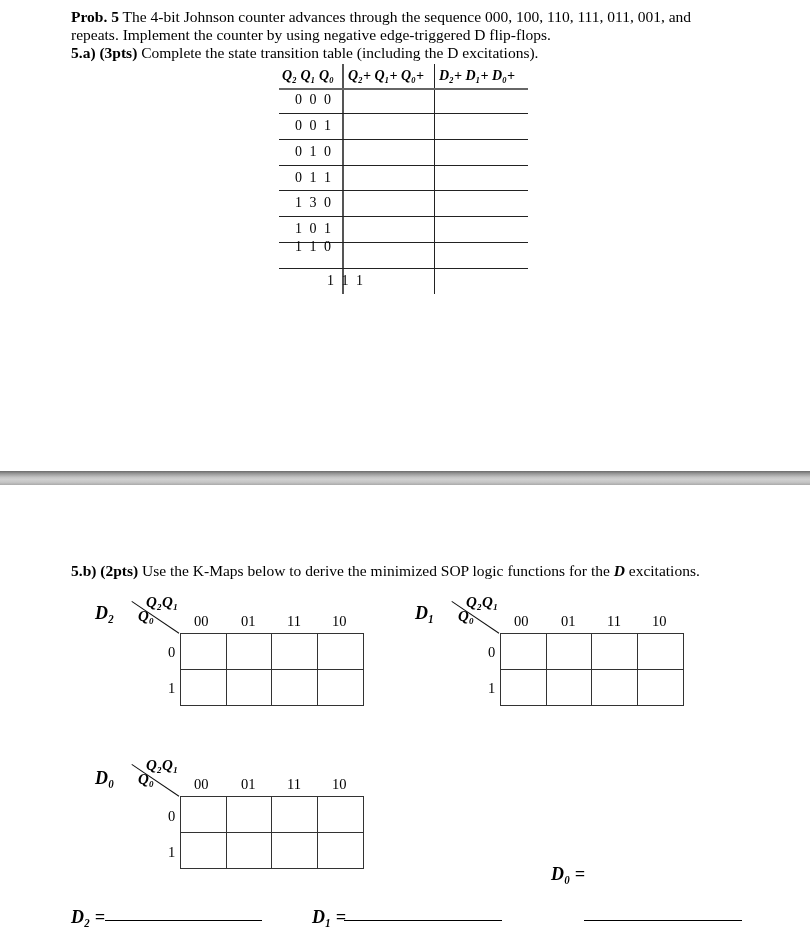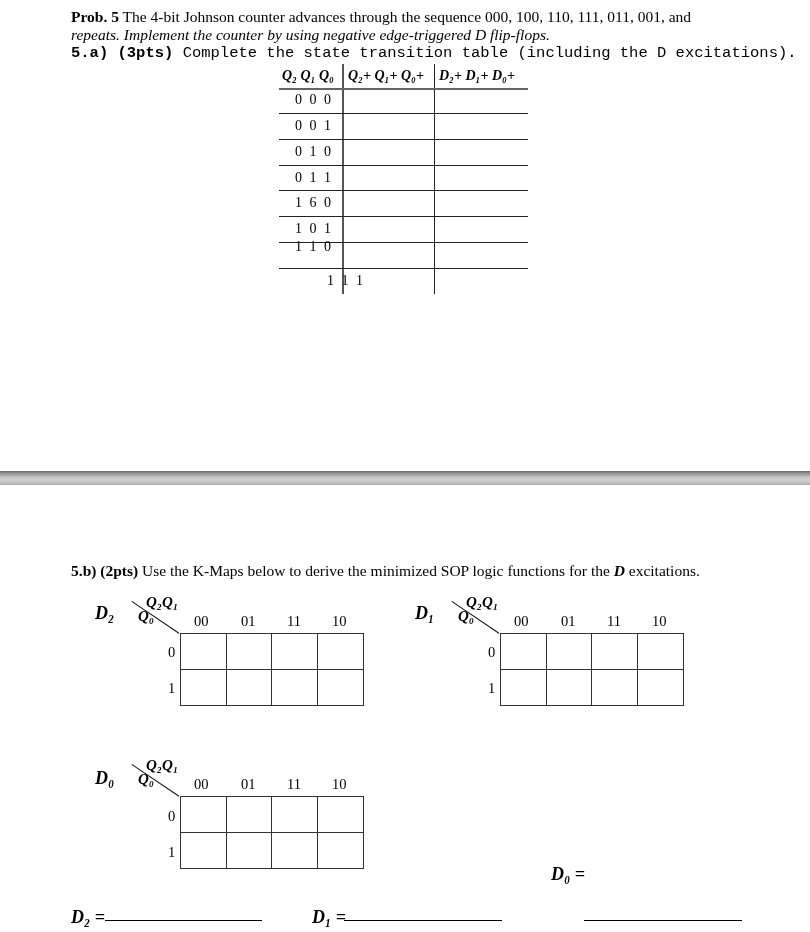--- a/index.html
+++ b/index.html
@@ -23,22 +23,22 @@
   .sep { position:absolute; left:0; width:810px; top:471px; height:14px;
          background:linear-gradient(to bottom,#6b6b6b 0%,#9a9a9a 20%,#c4c4c4 45%,#cfcfcf 60%,#c6c6c6 80%,#a9a9a9 100%); }
   .ans-line { position:absolute; height:1px; background:#000; }
 </style>
 </head>
 <body>
 
 <div class="abs para" style="left:71px;top:8px;">
   <b>Prob. 5</b><span> The 4-bit Johnson counter advances through the sequence 000, 100, 110, 111, 011, 001, and</span>
 </div>
-<div class="abs para" style="left:71px;top:26px;font-style:italic;">repeats. Implement the counter by using negative edge-triggered D flip-flops.</div>
-<div class="abs para" style="left:71px;top:44px;font-family:Liberation Mono, monospace;">
+<div class="abs para" style="left:71px;top:26px;">repeats. Implement the counter by using negative edge-triggered D flip-flops.</div>
+<div class="abs para" style="left:71px;top:44px;">
   <b>5.a) (3pts)</b><span> Complete the state transition table (including the D excitations).</span>
 </div>
 
 <div>
   <div class="abs tbl-head" style="left:282px;top:68px;">Q₂ Q₁ Q₀</div>
   <div class="abs tbl-head" style="left:348px;top:68px;">Q₂+ Q₁+ Q₀+</div>
   <div class="abs tbl-head" style="left:439px;top:68px;">D₂+ D₁+ D₀+</div>
 
   <div class="vline" style="left:342px;top:64px;height:230px;"></div>
   <div class="vline" style="left:434px;top:64px;height:230px;width:1px;background:#222;"></div>
@@ -49,21 +49,21 @@
   <div class="hline" style="left:279px;width:249px;top:165px;"></div>
   <div class="hline" style="left:279px;width:249px;top:190px;"></div>
   <div class="hline" style="left:279px;width:249px;top:216px;"></div>
   <div class="hline" style="left:279px;width:249px;top:242px;"></div>
   <div class="hline" style="left:279px;width:249px;top:268px;"></div>
 
   <div class="abs tbl-cell" style="left:295px;top:92px;">0 0 0</div>
   <div class="abs tbl-cell" style="left:295px;top:118px;">0 0 1</div>
   <div class="abs tbl-cell" style="left:295px;top:144px;">0 1 0</div>
   <div class="abs tbl-cell" style="left:295px;top:170px;">0 1 1</div>
-  <div class="abs tbl-cell" style="left:295px;top:195px;">1 6 0</div>
+  <div class="abs tbl-cell" style="left:295px;top:195px;">1 3 0</div>
   <div class="abs tbl-cell" style="left:295px;top:221px;">1 0 1</div>
   <div class="abs tbl-cell" style="left:295px;top:239px;">1 1 0</div>
   <div class="abs tbl-cell" style="left:295px;top:273px;margin-left:32px;">1 1 1</div>
 </div>
 
 <div class="sep"></div>
 
 <div class="abs para" style="left:71px;top:562px;">
   <b>5.b) (2pts)</b><span> Use the K-Maps below to derive the minimized SOP logic functions for the </span><b><i>D</i></b><span> excitations.</span>
 </div>

